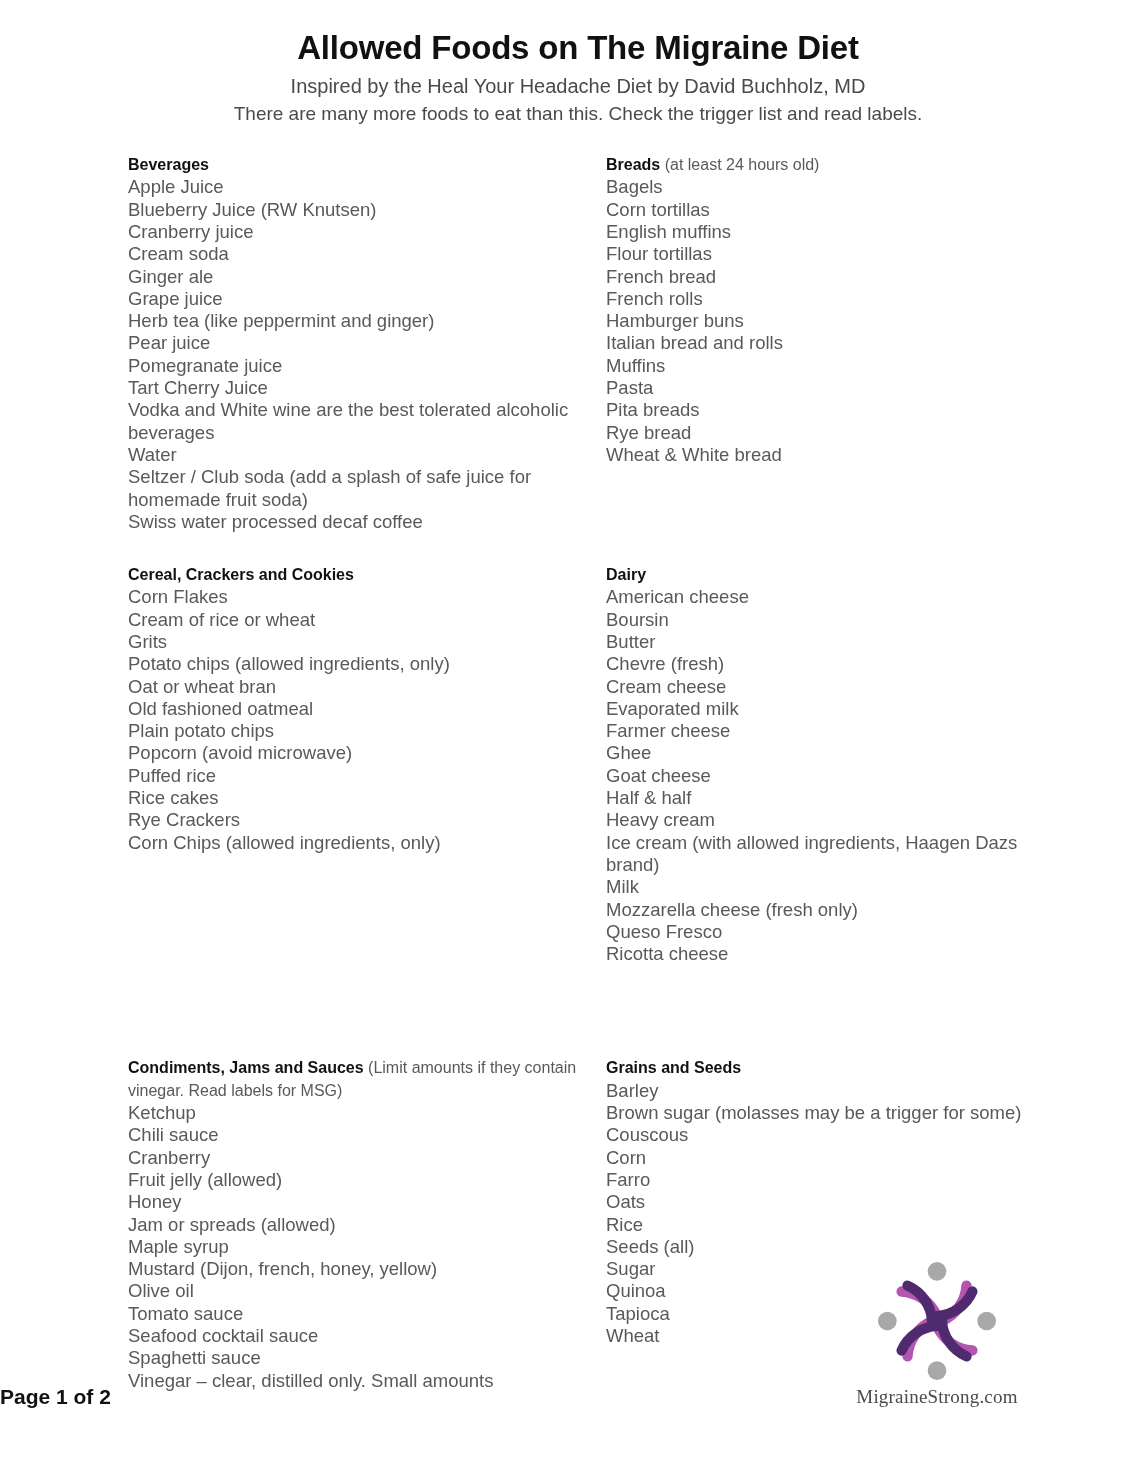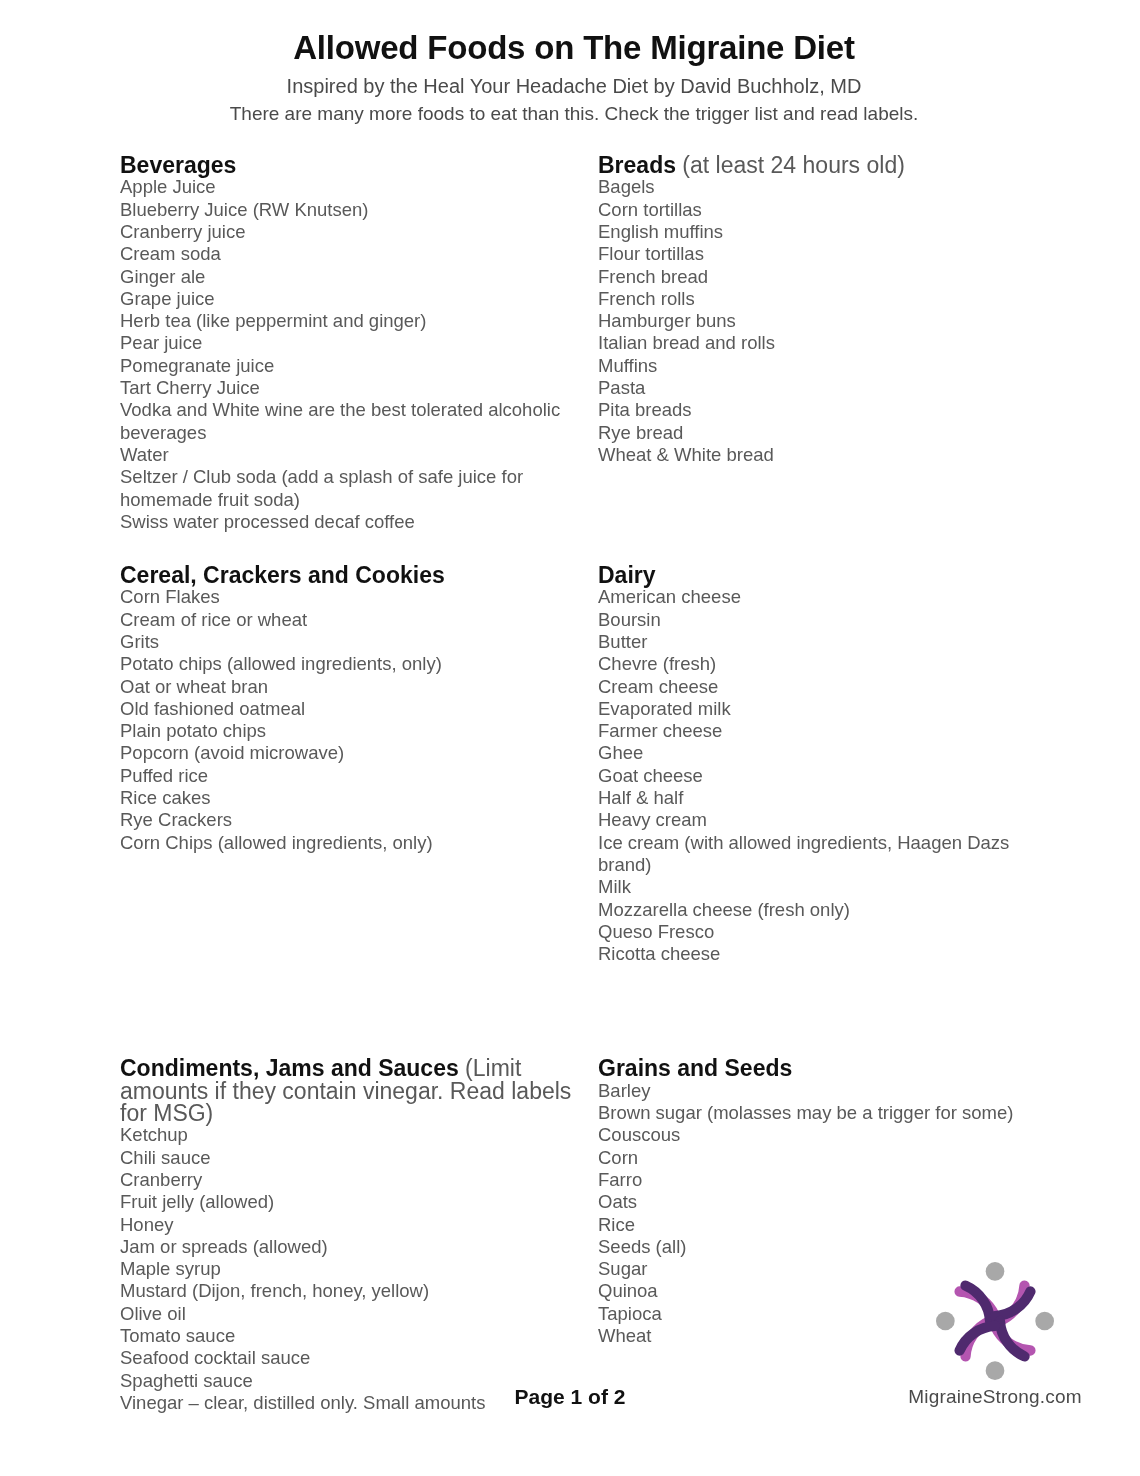--- a/index.html
+++ b/index.html
@@ -11,21 +11,21 @@
     font-family: "Liberation Sans", sans-serif;
     color: #595959;
     position: relative;
     overflow: hidden;
   }
 
   .page {
     position: relative;
     width: 1140px;
     height: 1096px;
-    padding: 30px 0 0 8px;
+    padding: 30px 0 0 16px;
   }
 
   
   .doc-header { text-align: center; }
   .doc-title {
     font-size: 33px;
     font-weight: bold;
     color: #111111;
     letter-spacing: -0.2px;
     margin: 0 0 8px 0;
@@ -53,21 +53,21 @@
     display: grid;
     grid-template-columns: 478px 1fr;
     column-gap: 0px;
   }
   .cell { }
 
   .band-2 { margin-top: 31px; }
   .band-3 { margin-top: 92px; }
 
   .sec-head {
-    font-size: 23px;
+    font-size: 16px;
     font-weight: bold;
     color: #111111;
     line-height: 22.3px;
     margin: 0 0 0 0;
   }
   .sec-head .note {
     font-weight: 400;
     color: #595959;
   }
   .food-list {
@@ -82,32 +82,32 @@
     font-weight: 400;
     white-space: normal;
   }
 
   
   .page-num {
     position: absolute;
     left: 0;
     right: 0;
     top: 1385px;
-    text-align: center;
     font-size: 21px;
     font-weight: bold;
     color: #111111;
   }
 
   .brand {
     position: absolute;
-    left: 900px;
+    left: 842px;
     top: 1262px;
     width: 190px;
     text-align: center;
+    font-family: Liberation Serif, serif;
   }
   .brand-mark {
     width: 120px;
     height: 118px;
     margin: 0 auto;
     display: block;
   }
   .brand-text {
     font-size: 19px;
     color: #4a4a4a;

